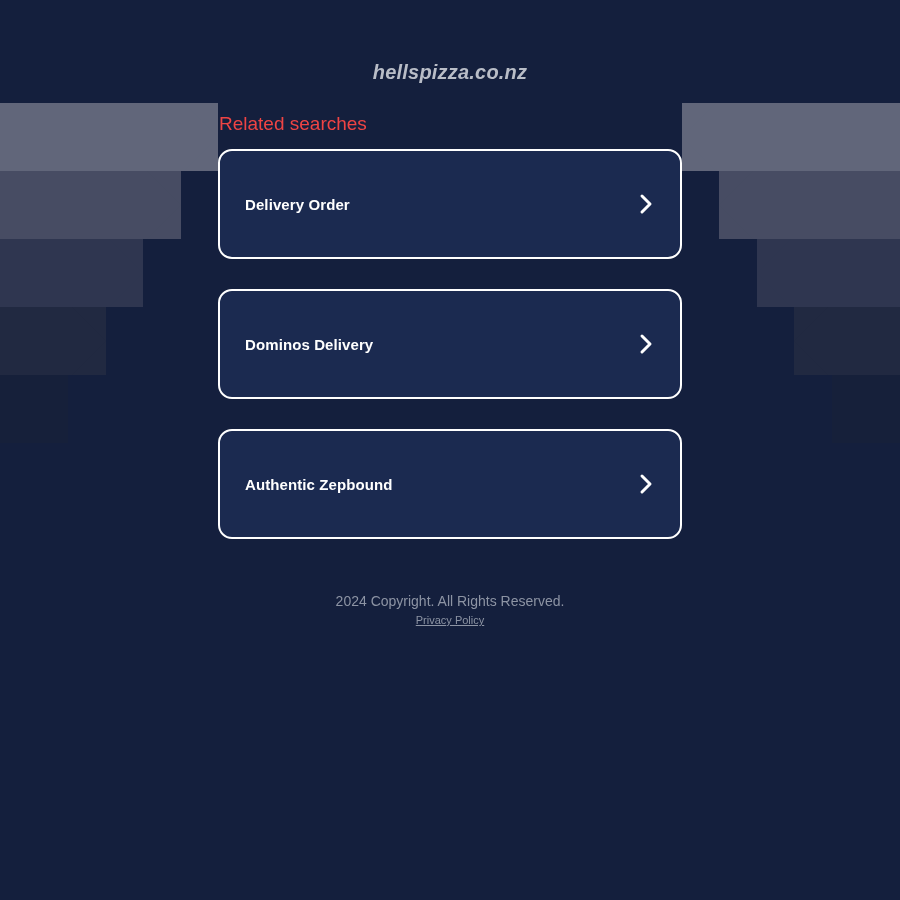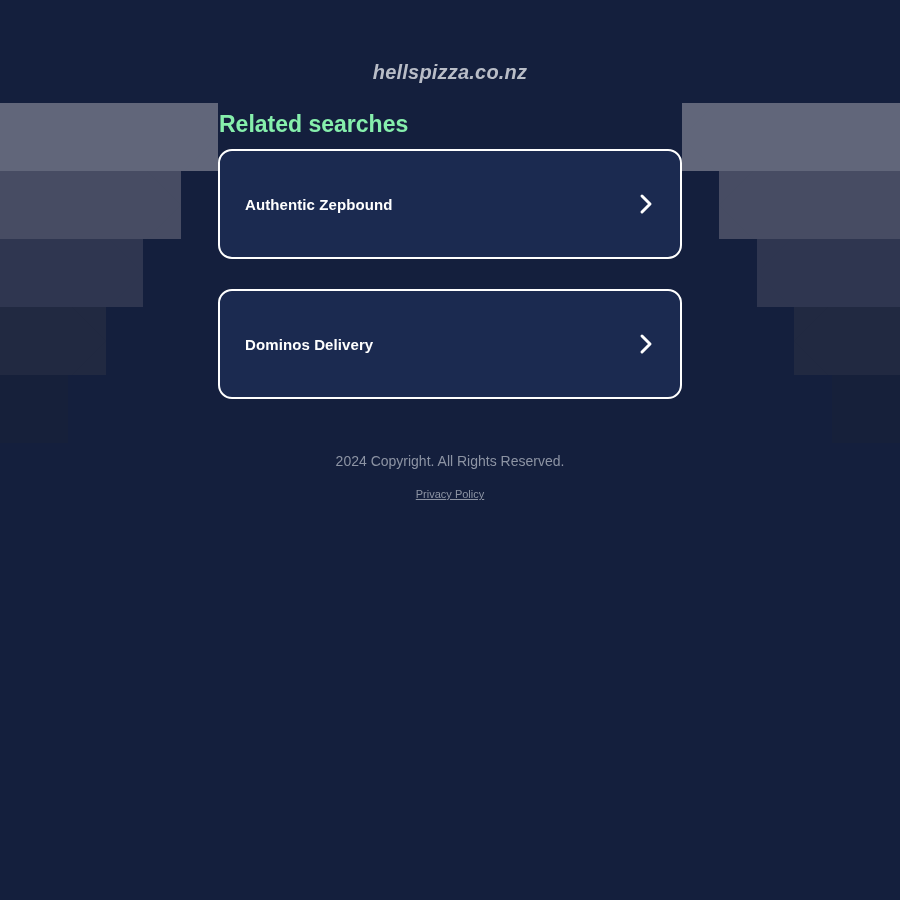--- a/index.html
+++ b/index.html
@@ -85,23 +85,23 @@
     font-style: italic;
   }
 
   .content-wrap {
     width: 464px;
     margin: 0 auto;
   }
 
   .related-heading {
     margin-top: 24px;
-    font-size: 23px;
-    font-weight: bold;
-    color: #86efac;
+    font-size: 19px;
+    font-weight: normal;
+    color: #ef4444;
     line-height: 28px;
     padding-left: 1px;
   }
 
   .cards {
     margin-top: 11px;
   }
 
   .search-card {
     position: relative;
@@ -140,21 +140,21 @@
   }
 
   .copyright {
     font-size: 14px;
     color: #8d94a4;
     line-height: 16px;
   }
 
   .privacy-link {
     display: inline-block;
-    margin-top: 17px;
+    margin-top: 3px;
     font-size: 11px;
     color: #8d94a4;
     text-decoration: underline;
     line-height: 16px;
     cursor: pointer;
   }
 </style>
 </head>
 <body>
 
@@ -205,39 +205,47 @@
 <div class="page">
 
   <div class="domain-title">hellspizza.co.nz</div>
 
   <div class="content-wrap">
 
     <h2 class="related-heading">Related searches</h2>
 
     <div class="cards">
 
+      <div class="search-card">
+        <span class="card-label">Delivery Order</span>
+        <span class="chevron-icon">
+          <svg width="16" height="24" viewBox="0 0 16 24" fill="none" xmlns="http://www.w3.org/2000/svg">
+            <path d="M4 4 L12 12 L4 20" stroke="#ffffff" stroke-width="3" stroke-linecap="round" stroke-linejoin="round"></path>
+          </svg>
+        </span>
+      </div>
+
+      <div class="search-card">
+        <span class="card-label">Dominos Delivery</span>
+        <span class="chevron-icon">
+          <svg width="16" height="24" viewBox="0 0 16 24" fill="none" xmlns="http://www.w3.org/2000/svg">
+            <path d="M4 4 L12 12 L4 20" stroke="#ffffff" stroke-width="3" stroke-linecap="round" stroke-linejoin="round"></path>
+          </svg>
+        </span>
+      </div>
 
       <div class="search-card">
         <span class="card-label">Authentic Zepbound</span>
         <span class="chevron-icon">
           <svg width="16" height="24" viewBox="0 0 16 24" fill="none" xmlns="http://www.w3.org/2000/svg">
             <path d="M4 4 L12 12 L4 20" stroke="#ffffff" stroke-width="3" stroke-linecap="round" stroke-linejoin="round"></path>
           </svg>
         </span>
       </div>
 
-      <div class="search-card">
-        <span class="card-label">Dominos Delivery</span>
-        <span class="chevron-icon">
-          <svg width="16" height="24" viewBox="0 0 16 24" fill="none" xmlns="http://www.w3.org/2000/svg">
-            <path d="M4 4 L12 12 L4 20" stroke="#ffffff" stroke-width="3" stroke-linecap="round" stroke-linejoin="round"></path>
-          </svg>
-        </span>
-      </div>
-
     </div>
 
     <div class="footer">
       <div class="copyright">2024 Copyright. All Rights Reserved.</div>
       <a class="privacy-link">Privacy Policy</a>
     </div>
 
   </div>
 </div>
 

